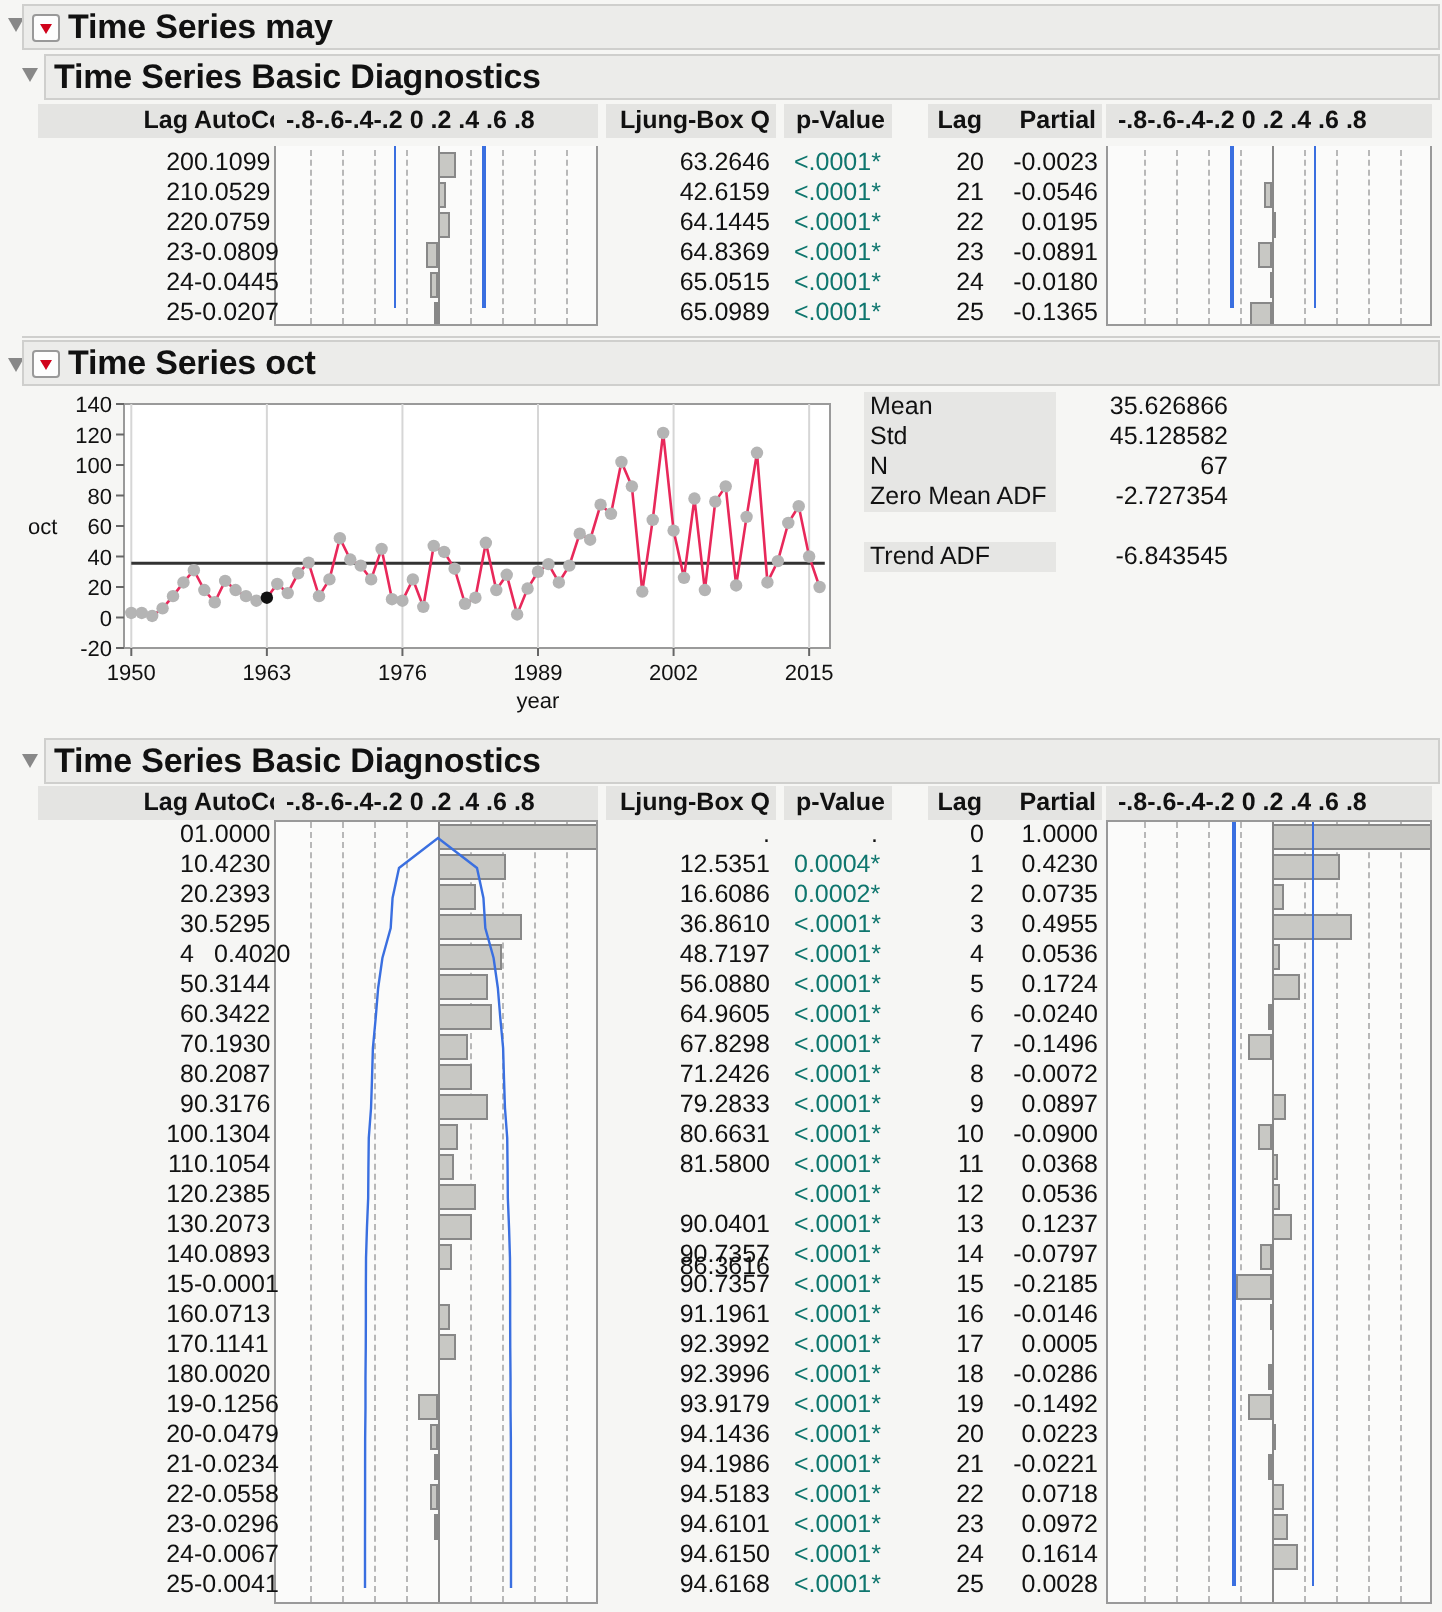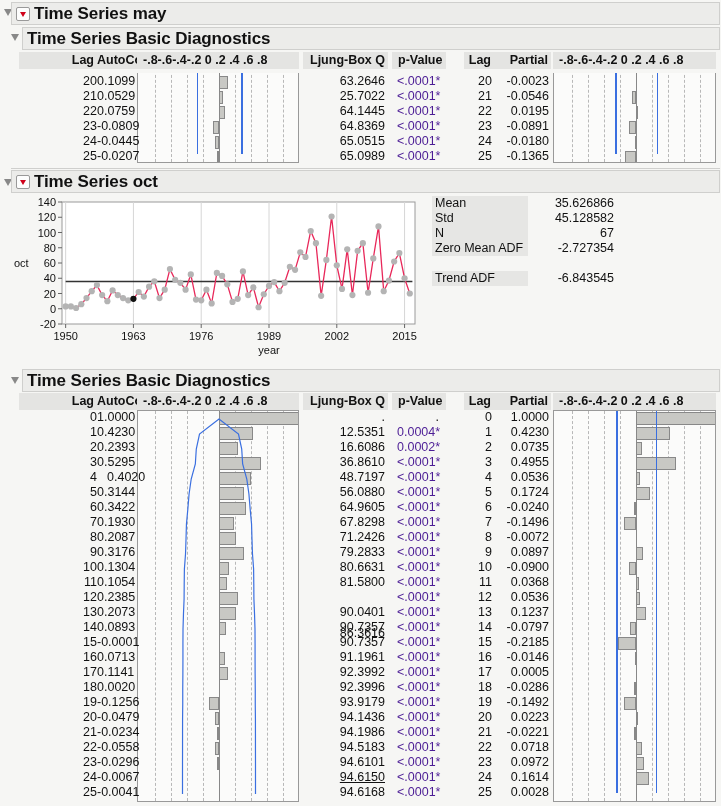--- a/index.html
+++ b/index.html
@@ -37,21 +37,21 @@
   }
   .colhead {
     position: absolute; height: 17px; background: #e4e4e2;
     font-weight: bold; font-size: 12.5px; line-height: 17px;
     text-align: right; white-space: nowrap; color: #111;
   }
   .cell {
     position: absolute; font-size: 12.5px; text-align: right; white-space: nowrap;
     line-height: 15px; height: 15px;
   }
-  .pv { color: #4c1d95; text-align: left; }
+  .pv { color: #0f766e; text-align: left; }
   .barplot {
     position: absolute; border: 1px solid #999; background: #fbfbfa; overflow: hidden;
   }
   .gridv { position: absolute; top: 0; bottom: 0; width: 0; border-left: 1px dashed #b8b8b8; }
   .zero { position: absolute; top: 0; bottom: 0; width: 1px; background: #888; }
   .bar { position: absolute; height: 13px; background: #c8c8c4; border: 1px solid #888; }
   .conf { position: absolute; top: 0; bottom: 0; width: 1.5px; background: #3a6fe0; }
   .stats-table { position: absolute; font-size: 12.5px; }
   .stats-row { position: absolute; height: 15px; line-height: 15px; white-space: nowrap; }
   .stats-label { position: absolute; left: 0; width: 96px; background: #e6e6e4; padding-left: 3px; }
@@ -118,21 +118,21 @@
       <div class="conf" style="left: 102.872px; top: 0px; bottom: 8px;"></div>
     </div>
     <div class="cell" style="left: 57px; top: 74px; width: 40px;">20</div>
     <div class="cell" style="left: 97px; top: 74px; width: 36px;">0.1099</div>
     <div class="cell" style="left: 303px; top: 74px; width: 82px;">63.2646</div>
     <div class="cell pv" style="left: 397px; top: 74px; width: 54px;">&lt;.0001*</div>
     <div class="cell" style="left: 464px; top: 74px; width: 28px;">20</div>
     <div class="cell" style="left: 494px; top: 74px; width: 55px;">-0.0023</div>
     <div class="cell" style="left: 57px; top: 88.9px; width: 40px;">21</div>
     <div class="cell" style="left: 97px; top: 88.9px; width: 36px;">0.0529</div>
-    <div class="cell" style="left: 303px; top: 88.9px; width: 82px;">25.7022</div>
+    <div class="cell" style="left: 303px; top: 88.9px; width: 82px;">42.6159</div>
     <div class="cell pv" style="left: 397px; top: 88.9px; width: 54px;">&lt;.0001*</div>
     <div class="cell" style="left: 464px; top: 88.9px; width: 28px;">21</div>
     <div class="cell" style="left: 494px; top: 88.9px; width: 55px;">-0.0546</div>
     <div class="cell" style="left: 57px; top: 103.8px; width: 40px;">22</div>
     <div class="cell" style="left: 97px; top: 103.8px; width: 36px;">0.0759</div>
     <div class="cell" style="left: 303px; top: 103.8px; width: 82px;">64.1445</div>
     <div class="cell pv" style="left: 397px; top: 103.8px; width: 54px;">&lt;.0001*</div>
     <div class="cell" style="left: 464px; top: 103.8px; width: 28px;">22</div>
     <div class="cell" style="left: 494px; top: 103.8px; width: 55px;">0.0195</div>
     <div class="cell" style="left: 57px; top: 118.7px; width: 40px;">23</div>
@@ -521,21 +521,21 @@
     <div class="cell" style="left: 464px; top: 740px; width: 28px;">22</div>
     <div class="cell" style="left: 494px; top: 740px; width: 55px;">0.0718</div>
     <div class="cell" style="left: 57px; top: 755px; width: 40px;">23</div>
     <div class="cell" style="left: 97px; top: 755px; width: 36px;">-0.0296</div>
     <div class="cell" style="left: 303px; top: 755px; width: 82px;">94.6101</div>
     <div class="cell pv" style="left: 397px; top: 755px; width: 54px;">&lt;.0001*</div>
     <div class="cell" style="left: 464px; top: 755px; width: 28px;">23</div>
     <div class="cell" style="left: 494px; top: 755px; width: 55px;">0.0972</div>
     <div class="cell" style="left: 57px; top: 770px; width: 40px;">24</div>
     <div class="cell" style="left: 97px; top: 770px; width: 36px;">-0.0067</div>
-    <div class="cell" style="left: 303px; top: 770px; width: 82px; text-decoration: underline;">94.6150</div>
+    <div class="cell" style="left: 303px; top: 770px; width: 82px;">94.6150</div>
     <div class="cell pv" style="left: 397px; top: 770px; width: 54px;">&lt;.0001*</div>
     <div class="cell" style="left: 464px; top: 770px; width: 28px;">24</div>
     <div class="cell" style="left: 494px; top: 770px; width: 55px;">0.1614</div>
     <div class="cell" style="left: 57px; top: 785px; width: 40px;">25</div>
     <div class="cell" style="left: 97px; top: 785px; width: 36px;">-0.0041</div>
     <div class="cell" style="left: 303px; top: 785px; width: 82px;">94.6168</div>
     <div class="cell pv" style="left: 397px; top: 785px; width: 54px;">&lt;.0001*</div>
     <div class="cell" style="left: 464px; top: 785px; width: 28px;">25</div>
     <div class="cell" style="left: 494px; top: 785px; width: 55px;">0.0028</div>
   </div>

